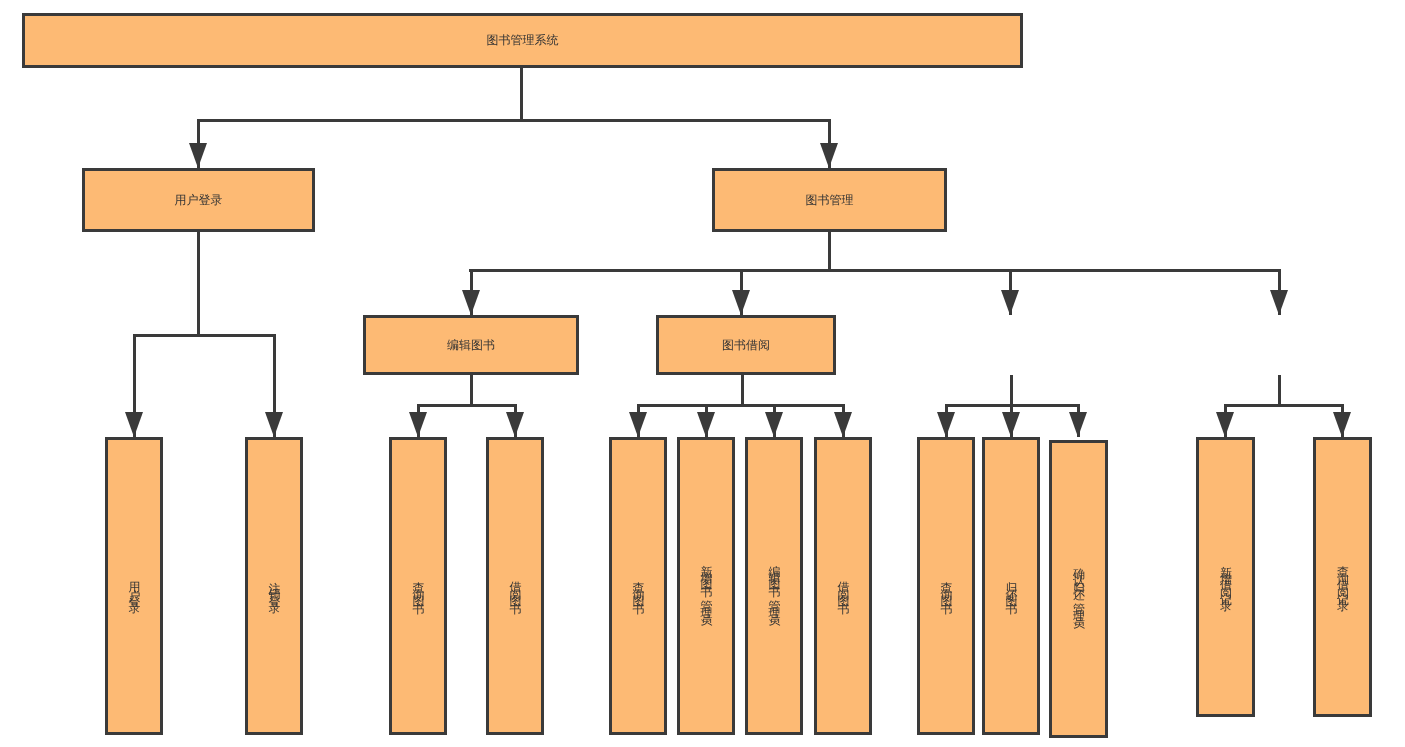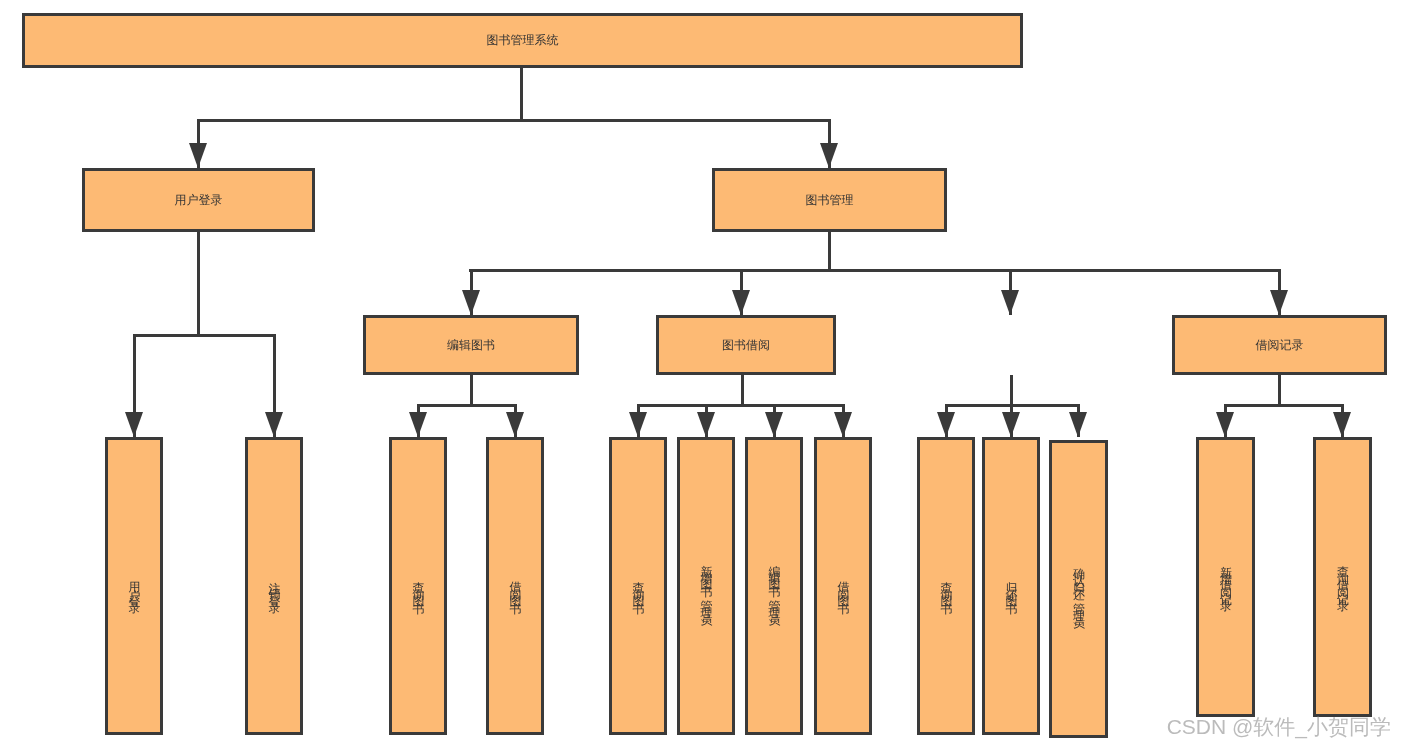--- a/index.html
+++ b/index.html
@@ -119,23 +119,20 @@
   <div class="box" style="left:712px;top:168px;width:235px;height:64px;">
     <span>图书管理</span>
   </div>
 
   <div class="box" style="left:363px;top:315px;width:216px;height:60px;">
     <span>编辑图书</span>
   </div>
   <div class="box" style="left:656px;top:315px;width:180px;height:60px;">
     <span>图书借阅</span>
   </div>
-  <div class="box" style="left:1172px;top:315px;width:215px;height:60px;">
-    <span>借阅记录</span>
-  </div>
 
   <div class="box leaf" style="left:105px;top:437px;width:58px;height:298px;">
     <span>用户登录</span>
   </div>
   <div class="box leaf" style="left:245px;top:437px;width:58px;height:298px;">
     <span>注销登录</span>
   </div>
 
   <div class="box leaf" style="left:389px;top:437px;width:58px;height:298px;">
     <span>查询图书</span>
@@ -167,15 +164,14 @@
     <span>确认归还（管理员）</span>
   </div>
 
   <div class="box leaf" style="left:1196px;top:437px;width:59px;height:280px;">
     <span>新增借阅记录</span>
   </div>
   <div class="box leaf" style="left:1313px;top:437px;width:59px;height:280px;">
     <span>查询借阅记录</span>
   </div>
 
-  <div id="watermark">CSDN @软件_小贺同学</div>
 
 </div>
 
 </body></html>

